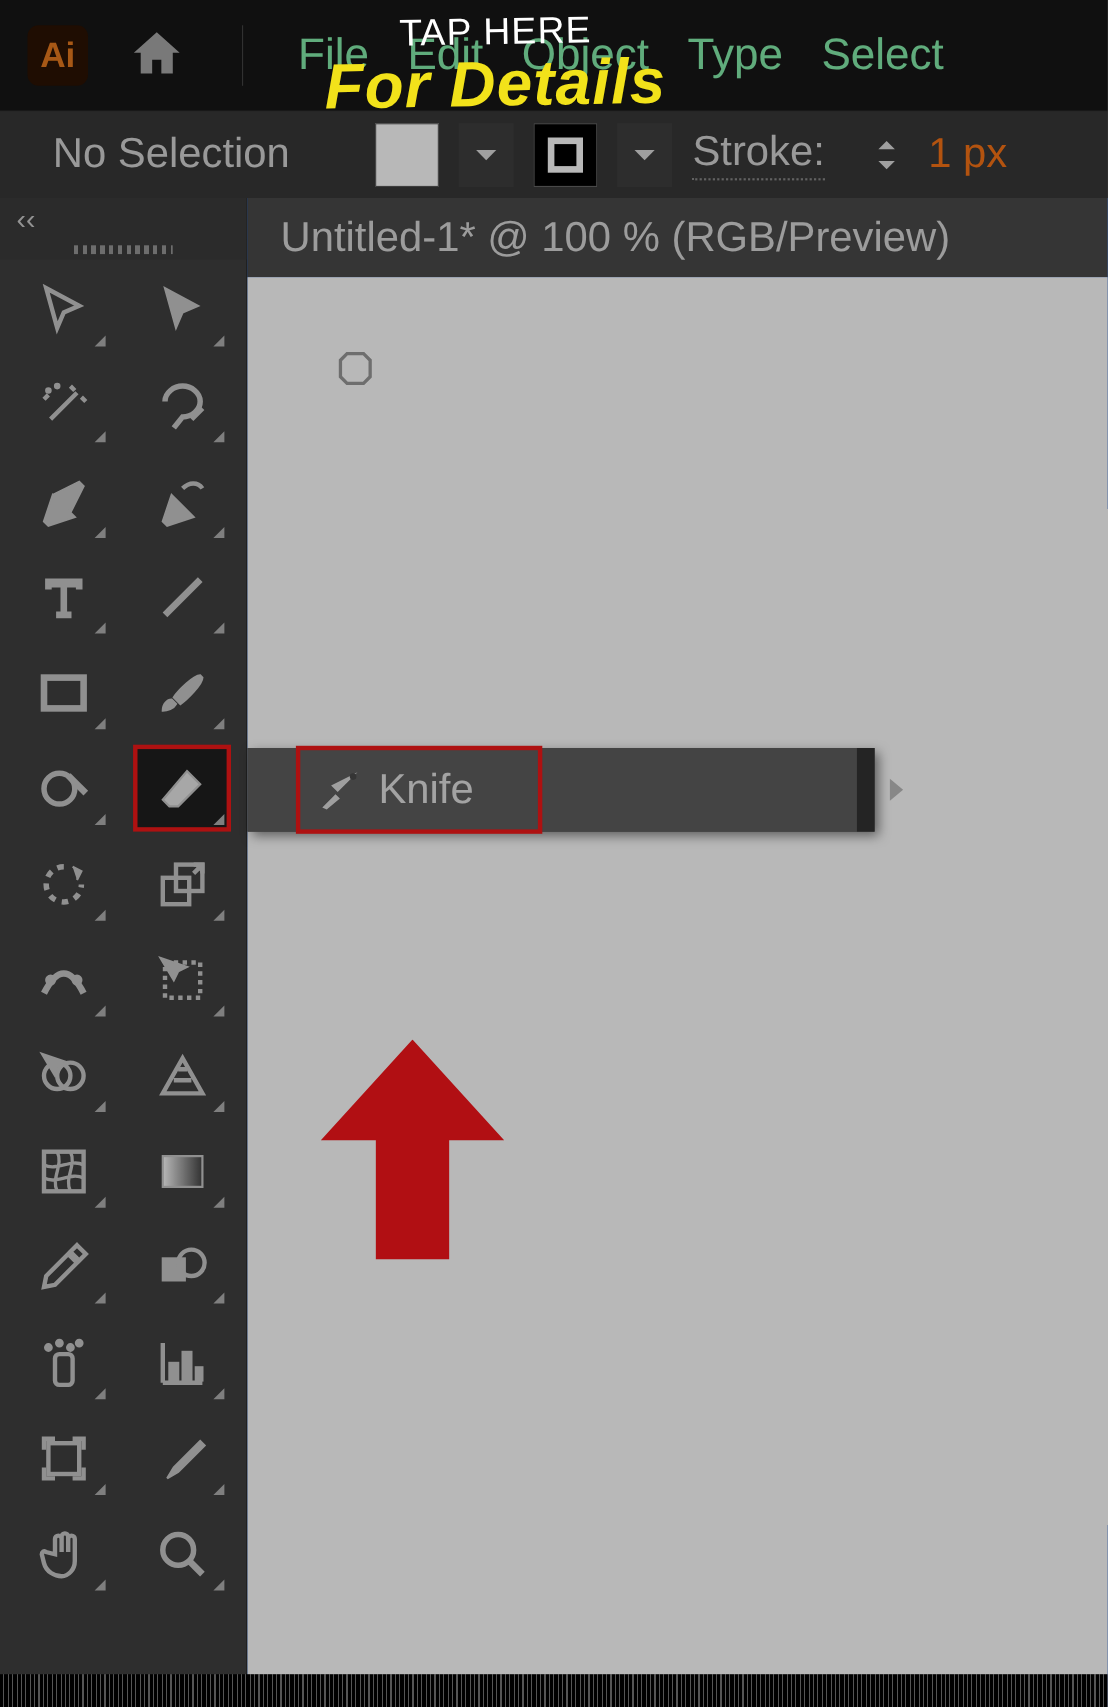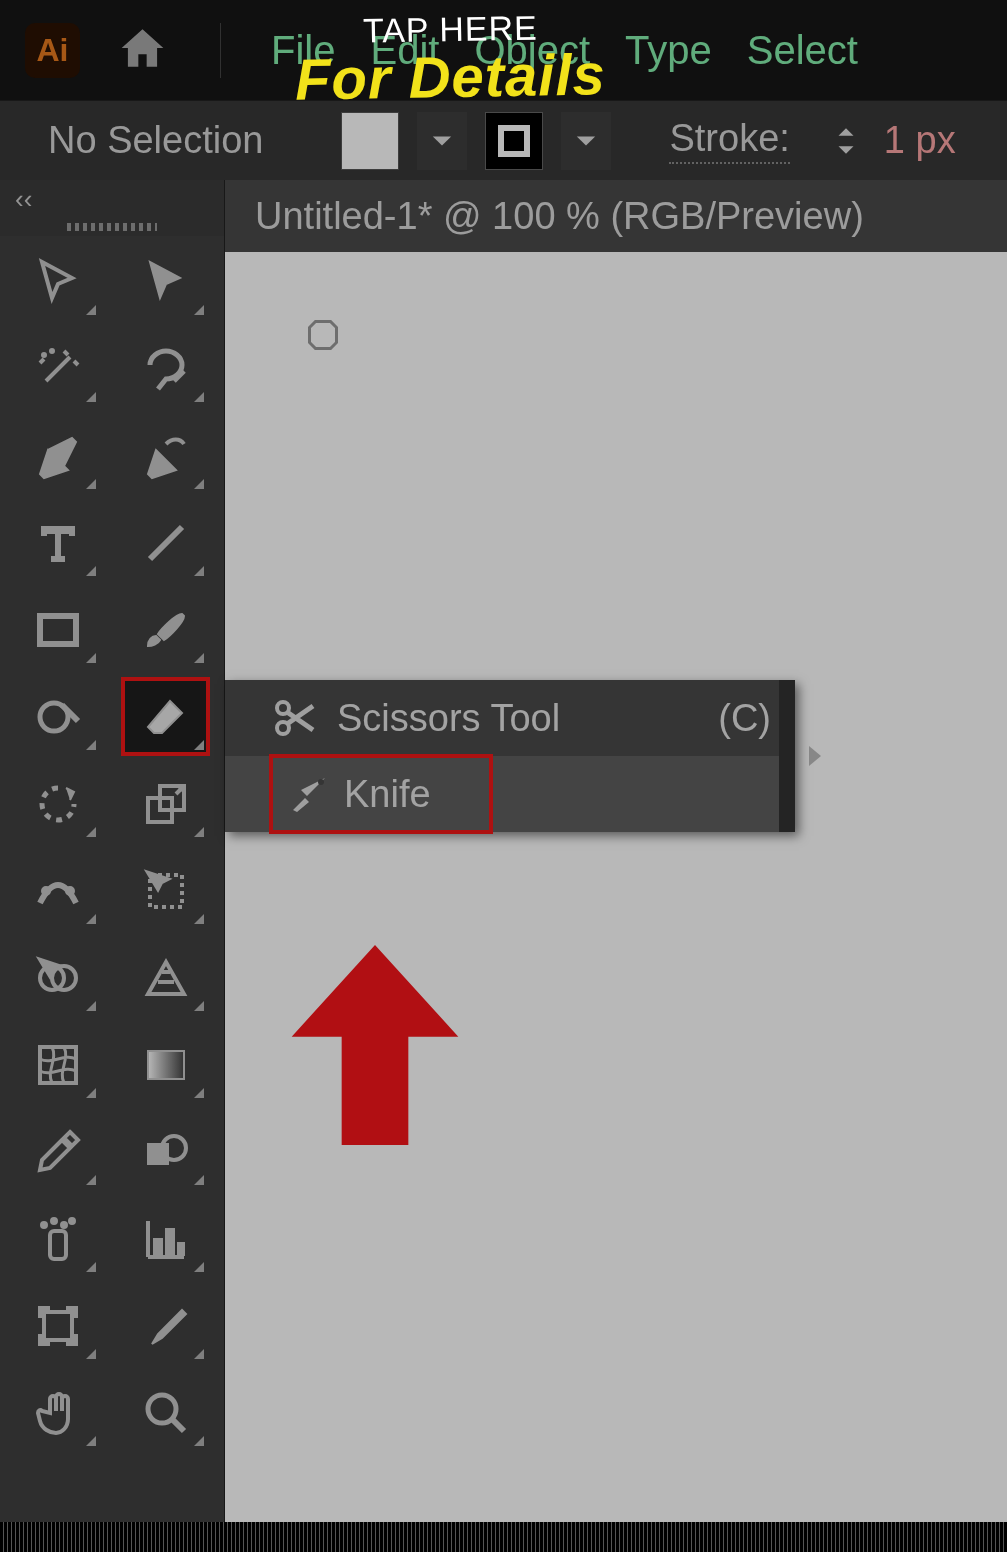--- a/index.html
+++ b/index.html
@@ -46,24 +46,24 @@
 .chev-btn {
   width: 50px; height: 58px; background: #3f3f3f;
   display: flex; align-items: center; justify-content: center;
 }
 .chev-btn svg { width: 22px; height: 14px; fill: #ddd; }
 .stroke-swatch {
   width: 58px; height: 58px; background: #000; border: 1px solid #666;
   display: flex; align-items: center; justify-content: center;
 }
 .stroke-swatch-inner { width: 32px; height: 32px; border: 6px solid #fff; }
-.stroke-label { font-size: 38px; color: #d4d4d4; margin-left: 40px; border-bottom: 2px dotted #888; padding-bottom: 2px; }
+.stroke-label { font-size: 38px; color: #d4d4d4; border-bottom: 2px dotted #888; padding-bottom: 2px; }
 .stepper { width: 40px; height: 58px; display: flex; flex-direction: column; align-items: center; justify-content: center; gap: 6px; margin-left: 18px;}
 .stepper svg { width: 18px; height: 12px; fill: #ddd; }
-.px-val { font-size: 38px; color: #fca5a5; }
+.px-val { font-size: 38px; color: #f97316; }
 .workspace { display: flex; height: calc(100% - 180px); }
 .collapse { height: 38px; background: #3c3c3c; color: #ccc; font-size: 26px; padding-left: 15px; line-height: 38px;}
 .grip { height: 18px; background: #3c3c3c; display: flex; align-items: center; justify-content: center; }
 .grip-dots { width: 90px; height: 8px; background: repeating-linear-gradient(90deg,#979797 0 4px,transparent 4px 8px); }
 .toolbox {
   width: 225px;
   background: #404040;
   border-right: 1px solid #222;
 }
 .tools-grid { padding: 8px 15px; display: grid; grid-template-columns: 1fr 1fr; gap: 12px 22px; }
@@ -370,32 +370,20 @@
       <div class="cursor-oct">
         <svg viewBox="0 0 24 24">
             <polygon points="7,3 17,3 21,7 21,17 17,21 7,21 3,17 3,7"></polygon>
           </svg>
       </div>
     </div>
   </div>
 </div>
 
 <div class="flyout">
-  <div class="flyout-item">
-    <div class="fbul empty"></div>
-    <div class="ficon">
-        <svg viewBox="0 0 24 24">
-          <circle cx="6" cy="7" r="3" fill="none" stroke="#ddd" stroke-width="2"></circle>
-          <circle cx="6" cy="17" r="3" fill="none" stroke="#ddd" stroke-width="2"></circle>
-          <path d="M8 9l13 9M8 15L21 6" stroke="#ddd" stroke-width="2.5"></path>
-        </svg>
-      </div>
-    <span>Scissors Tool</span>
-    <span class="fshort">(C)</span>
-  </div>
   <div class="flyout-item hov" style="padding:0;">
     <div class="flyout-item boxed" style="height:76px;gap:11px;">
       <div class="ficon">
           <svg viewBox="0 0 24 24">
             <path d="M20 4l-9 9-3-3zM10 14l-6 6 2 1 6-5z"></path>
             <circle cx="18" cy="6" r="1.5" fill="#4a4a4a"></circle>
           </svg>
         </div>
       <span>Knife</span>
     </div>

